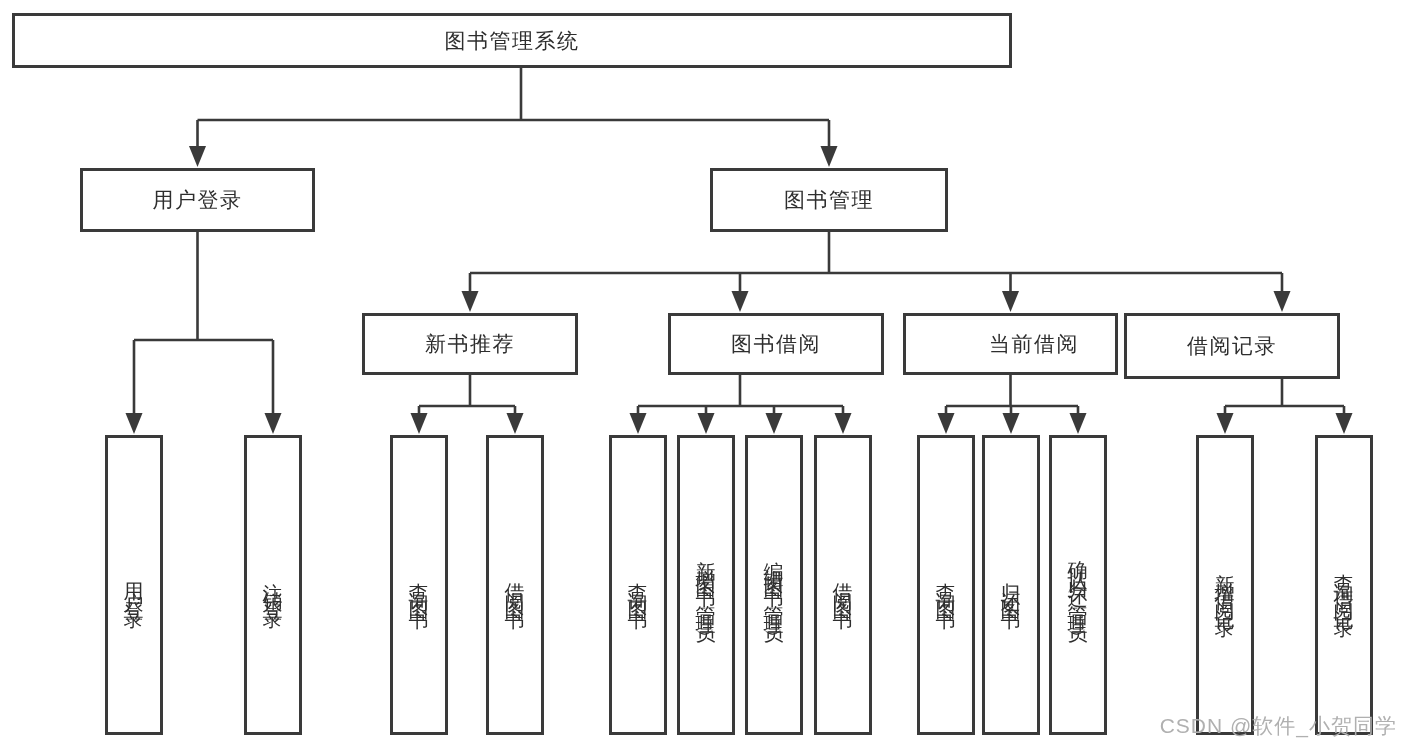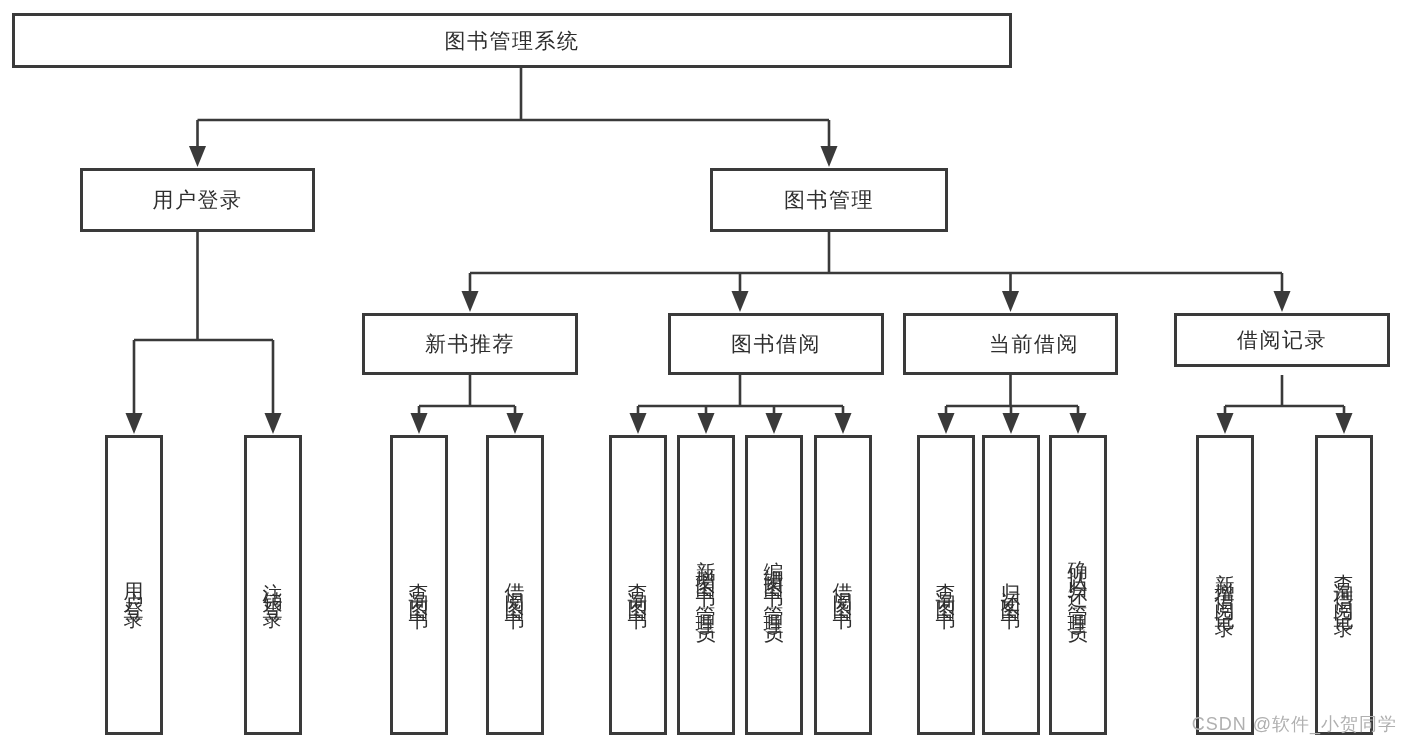--- a/index.html
+++ b/index.html
@@ -28,21 +28,21 @@
     color: #2e2e2e;
     z-index: 2;
   }
   .hbox { font-size: 21px; letter-spacing: 1.5px; }
   .root  { left: 12px;   top: 13px;  width: 1000px; height: 55px; }
   .l2-0  { left: 80px;   top: 168px; width: 235px;  height: 64px; }
   .l2-1  { left: 710px;  top: 168px; width: 238px;  height: 64px; }
   .l3-0  { left: 362px;  top: 313px; width: 216px;  height: 62px; }
   .l3-1  { left: 632px;  top: 313px; width: 216px;  height: 62px; margin-left: 36px; }
   .l3-2  { left: 903px;  top: 313px; width: 215px;  height: 62px; padding-left: 47px; }
-  .l3-3  { left: 1174px; top: 313px; width: 216px;  height: 54px; }
+  .l3-3  { left: 1124px; top: 313px; width: 216px;  height: 66px; }
   .vbox {
     top: 435px;
     width: 58px;
     height: 300px;
     writing-mode: vertical-lr;
     text-orientation: mixed;
     font-size: 20px;
     letter-spacing: 9px;
     line-height: 52px;
   }
@@ -57,21 +57,21 @@
   .lf-8  { left: 917px;  }
   .lf-9  { left: 982px;  }
   .lf-10 { left: 1049px; }
   .lf-11 { left: 1196px; }
   .lf-12 { left: 1315px; }
   .watermark {
     position: absolute;
     right: 8px;
     top: 712px;
     z-index: 5;
-    font-size: 18px;
+    font-size: 21px;
     letter-spacing: 1px;
     color: #b0b0b0;
     white-space: nowrap;
   }
 </style>
 </head>
 <body>
 
 <div class="stage">
 

